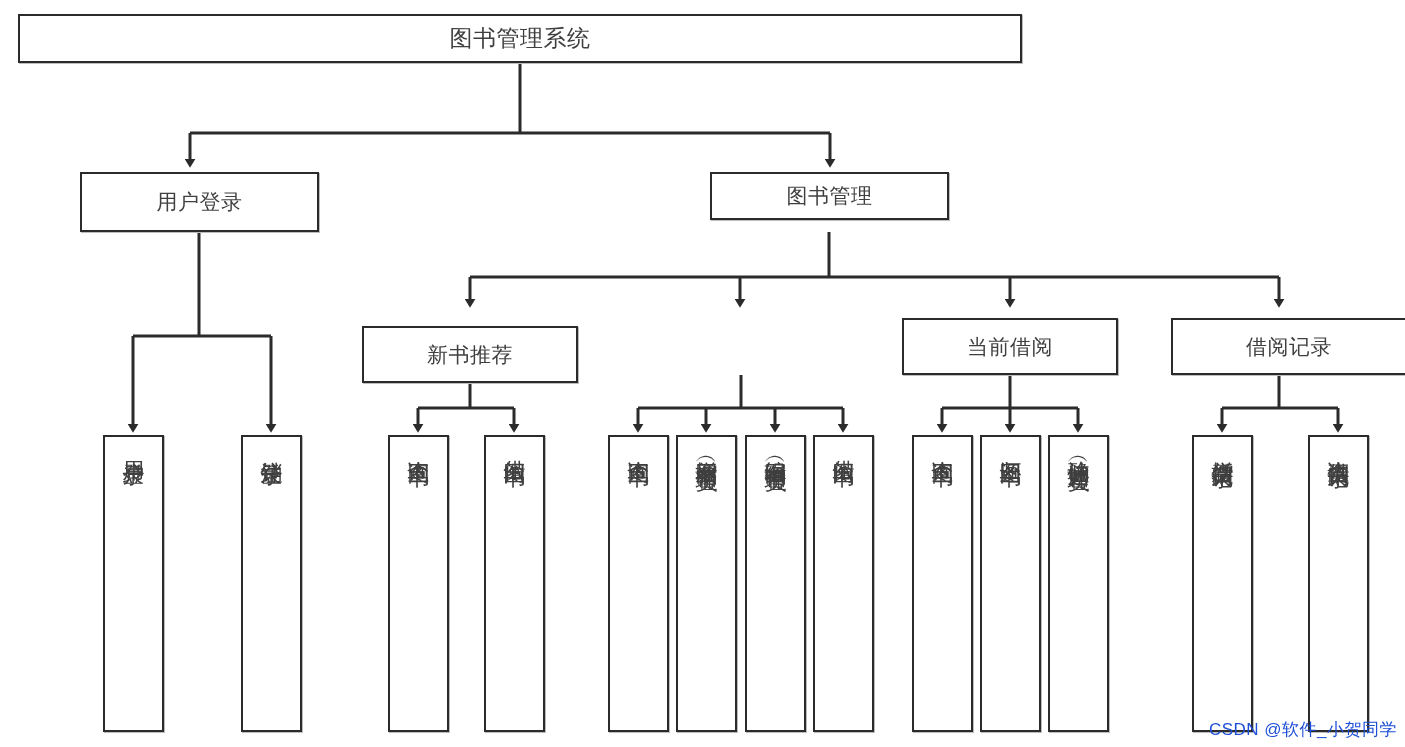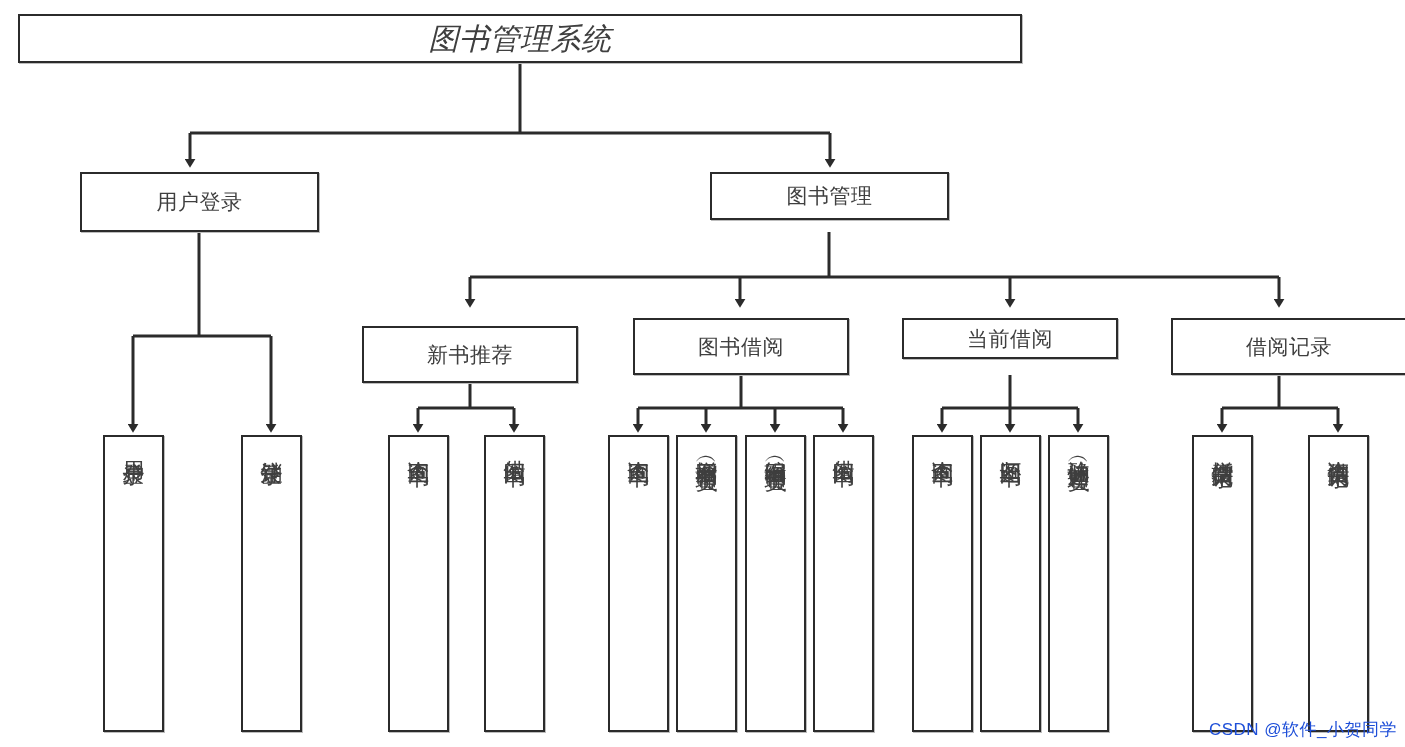--- a/index.html
+++ b/index.html
@@ -38,22 +38,21 @@
     box-shadow: 1px 1px 0 #bdbdbd;
   }
   .node-label {
     display: block;
     text-align: center;
     line-height: 1.12;
     color: #3f3f3f;
     letter-spacing: 0.5px;
   }
   .level-root .node-label {
-    font-size: 30px;
-    font-style: italic;
+    font-size: 23px;
   }
   .level-2 .node-label {
     font-size: 21px;
   }
   .level-3 .node-label {
     font-size: 21px;
   }
   .leaf {
     align-items: flex-start;
     justify-content: center;
@@ -143,24 +142,21 @@
   <div class="node level-2" style="left:80px; top:172px; width:239px; height:60px;">
     <span class="node-label">用户登录</span>
   </div>
   <div class="node level-2" style="left:710px; top:172px; width:239px; height:48px;">
     <span class="node-label">图书管理</span>
   </div>
 
   <div class="node level-3" style="left:362px; top:326px; width:216px; height:57px;">
     <span class="node-label">新书推荐</span>
   </div>
-  <div class="node level-3" style="left:633px; top:318px; width:216px; height:57px;">
-    <span class="node-label">图书借阅</span>
-  </div>
-  <div class="node level-3" style="left:902px; top:318px; width:216px; height:41px;">
+  <div class="node level-3" style="left:902px; top:318px; width:216px; height:57px;">
     <span class="node-label">当前借阅</span>
   </div>
   <div class="node level-3" style="left:1171px; top:318px; width:236px; height:57px;">
     <span class="node-label">借阅记录</span>
   </div>
 
   <div class="node leaf" style="left:103px; top:435px; width:61px; height:297px;">
     <span class="node-label">用户登录</span>
   </div>
   <div class="node leaf" style="left:241px; top:435px; width:61px; height:297px;">

